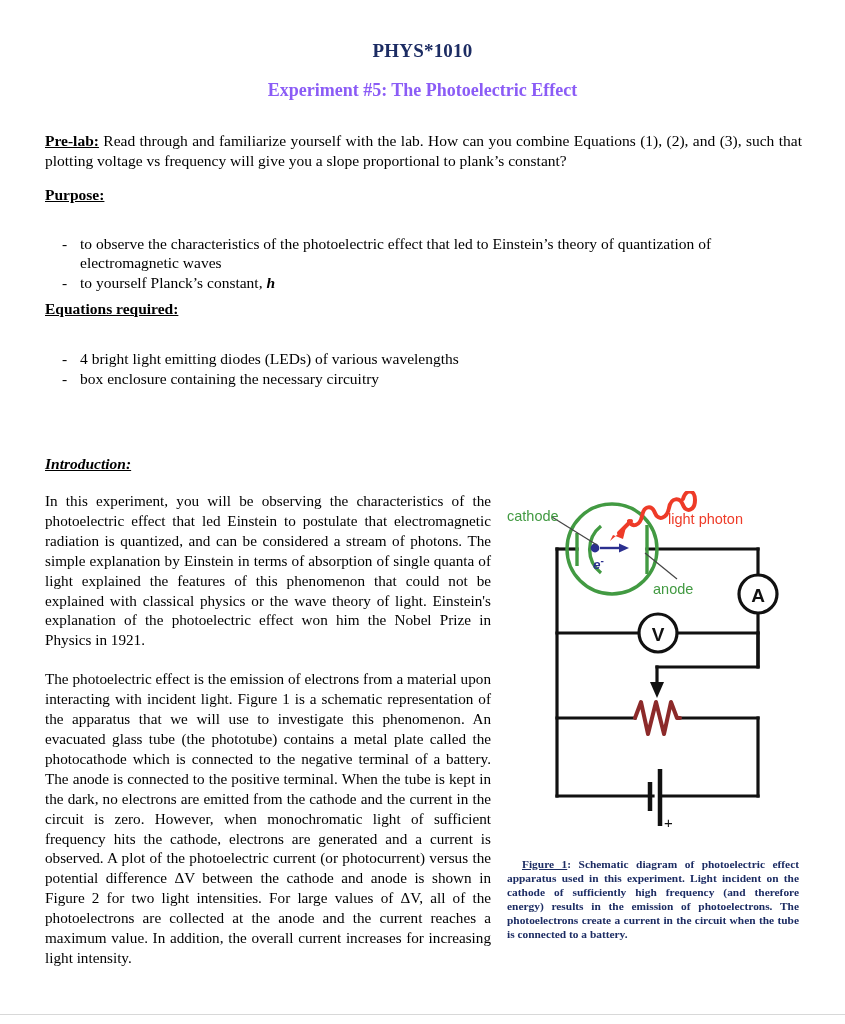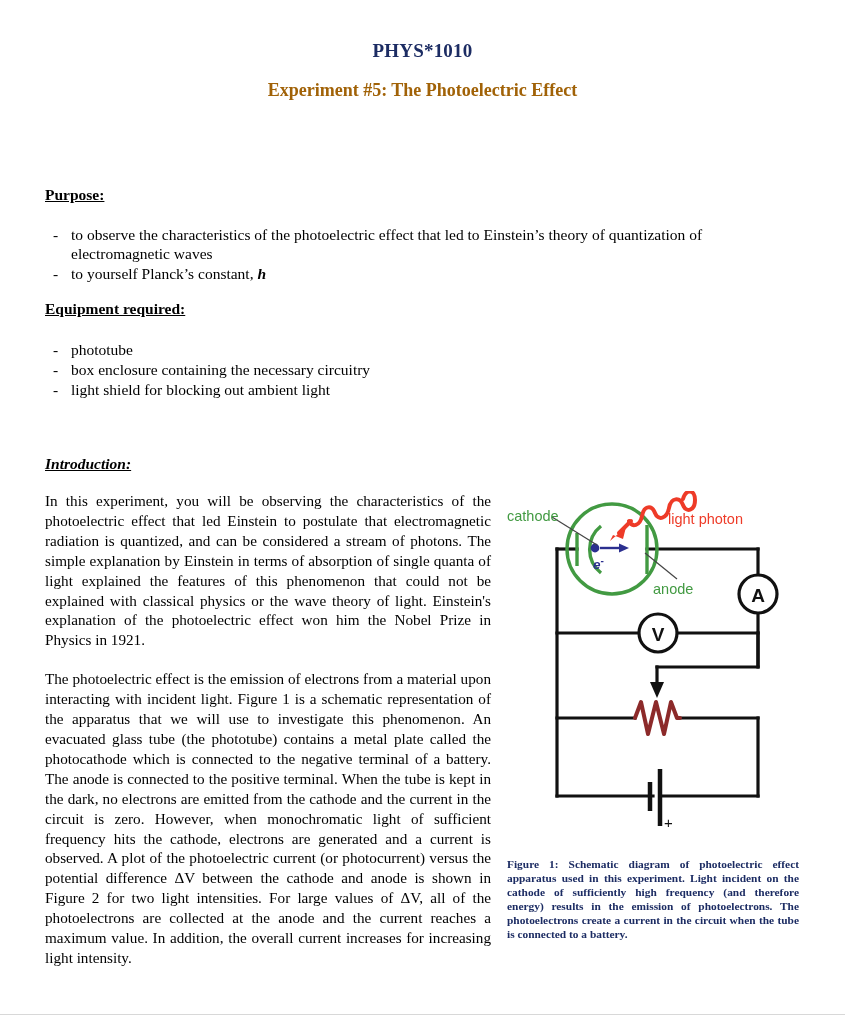--- a/index.html
+++ b/index.html
@@ -43,21 +43,21 @@
     color: #1c2c63;
     letter-spacing: .2px;
   }
   .doc-subtitle {
     position: absolute;
     left: 0; top: 80px;
     width: 845px;
     text-align: center;
     font-size: 18px;
     font-weight: bold;
-    color: #a16207;
+    color: #8b5cf6;
   }
 
   
   .block {
     position: absolute;
     font-size: 15.5px;
     line-height: 20px;
   }
   .lead-label {
     font-weight: bold;
@@ -65,21 +65,21 @@
   }
   .section-head {
     position: absolute;
     font-size: 15.5px;
     font-weight: bold;
     text-decoration: underline;
   }
 
   ul.dash-list {
     list-style: none;
-    margin: 4px;
+    margin: 13px;
     padding: 0;
   }
   ul.dash-list li {
     position: relative;
     padding-left: 22px;
     font-size: 15.5px;
     line-height: 19px;
     margin: 0 0 1px 0;
   }
   ul.dash-list li:before {
@@ -124,47 +124,51 @@
     left: 507px;
     top: 857px;
     width: 292px;
     font-size: 11.4px;
     line-height: 14.1px;
     font-weight: bold;
     color: #1c2c63;
     text-align: justify;
   }
   .fig-caption .figlabel {
+    text-decoration: underline;
+    margin-left: 15px;
   }
 </style>
 </head>
 <body>
 
 <div class="page">
 
   <div class="doc-title">PHYS*1010</div>
   <div class="doc-subtitle">Experiment #5: The Photoelectric Effect</div>
 
+  <div class="block" style="left:45px; top:131px; width:757px; text-align:justify;">
+    <span class="lead-label">Pre-lab:</span><span> Read through and familiarize yourself with the lab. How can you combine Equations (1), (2), and (3), such that plotting voltage vs frequency will give you a slope proportional to plank’s constant?</span>
+  </div>
 
   <div class="section-head" style="left:45px; top:186px;">Purpose:</div>
 
   <div class="block" style="left:45px; top:221px; width:760px;">
     <ul class="dash-list">
       <li><span>to observe the characteristics of the photoelectric effect that led to Einstein’s theory of quantization of electromagnetic waves</span></li>
       <li><span>to yourself Planck’s constant, </span><span class="ital-h">h</span></li>
     </ul>
   </div>
 
-  <div class="section-head" style="left:45px; top:300px;">Equipment required:</div>
+  <div class="section-head" style="left:45px; top:300px;">Equations required:</div>
 
   <div class="block" style="left:45px; top:336px; width:760px;">
     <ul class="dash-list">
-      <li><span>phototube</span></li>
+      <li><span>4 bright light emitting diodes (LEDs) of various wavelengths</span></li>
       <li><span>box enclosure containing the necessary circuitry</span></li>
-      <li><span>light shield for blocking out ambient light</span></li>
     </ul>
   </div>
 
   <div class="section-head" style="left:45px; top:455px;font-style:italic;">Introduction:</div>
 
   <div class="intro-col">
     <p>In this experiment, you will be observing the characteristics of the photoelectric effect that led Einstein to postulate that electromagnetic radiation is quantized, and can be considered a stream of photons. The simple explanation by Einstein in terms of absorption of single quanta of light explained the features of this phenomenon that could not be explained with classical physics or the wave theory of light. Einstein's explanation of the photoelectric effect won him the Nobel Prize in Physics in 1921.</p>
     <p>The photoelectric effect is the emission of electrons from a material upon interacting with incident light.  Figure 1 is a schematic representation of the apparatus that we will use to investigate this phenomenon.  An evacuated glass tube (the phototube) contains a metal plate called the photocathode which is connected to the negative terminal of a battery.  The anode is connected to the positive terminal.  When the tube is kept in the dark, no electrons are emitted from the cathode and the current in the circuit is zero.  However, when monochromatic light of sufficient frequency hits the cathode, electrons are generated and a current is observed.  A plot of the photoelectric current (or photocurrent) versus the potential difference ΔV between the cathode and anode is shown in Figure 2 for two light intensities.  For large values of ΔV, all of the photoelectrons are collected at the anode and the current reaches a maximum value.  In addition, the overall current increases for increasing light intensity.</p>
   </div>
 

